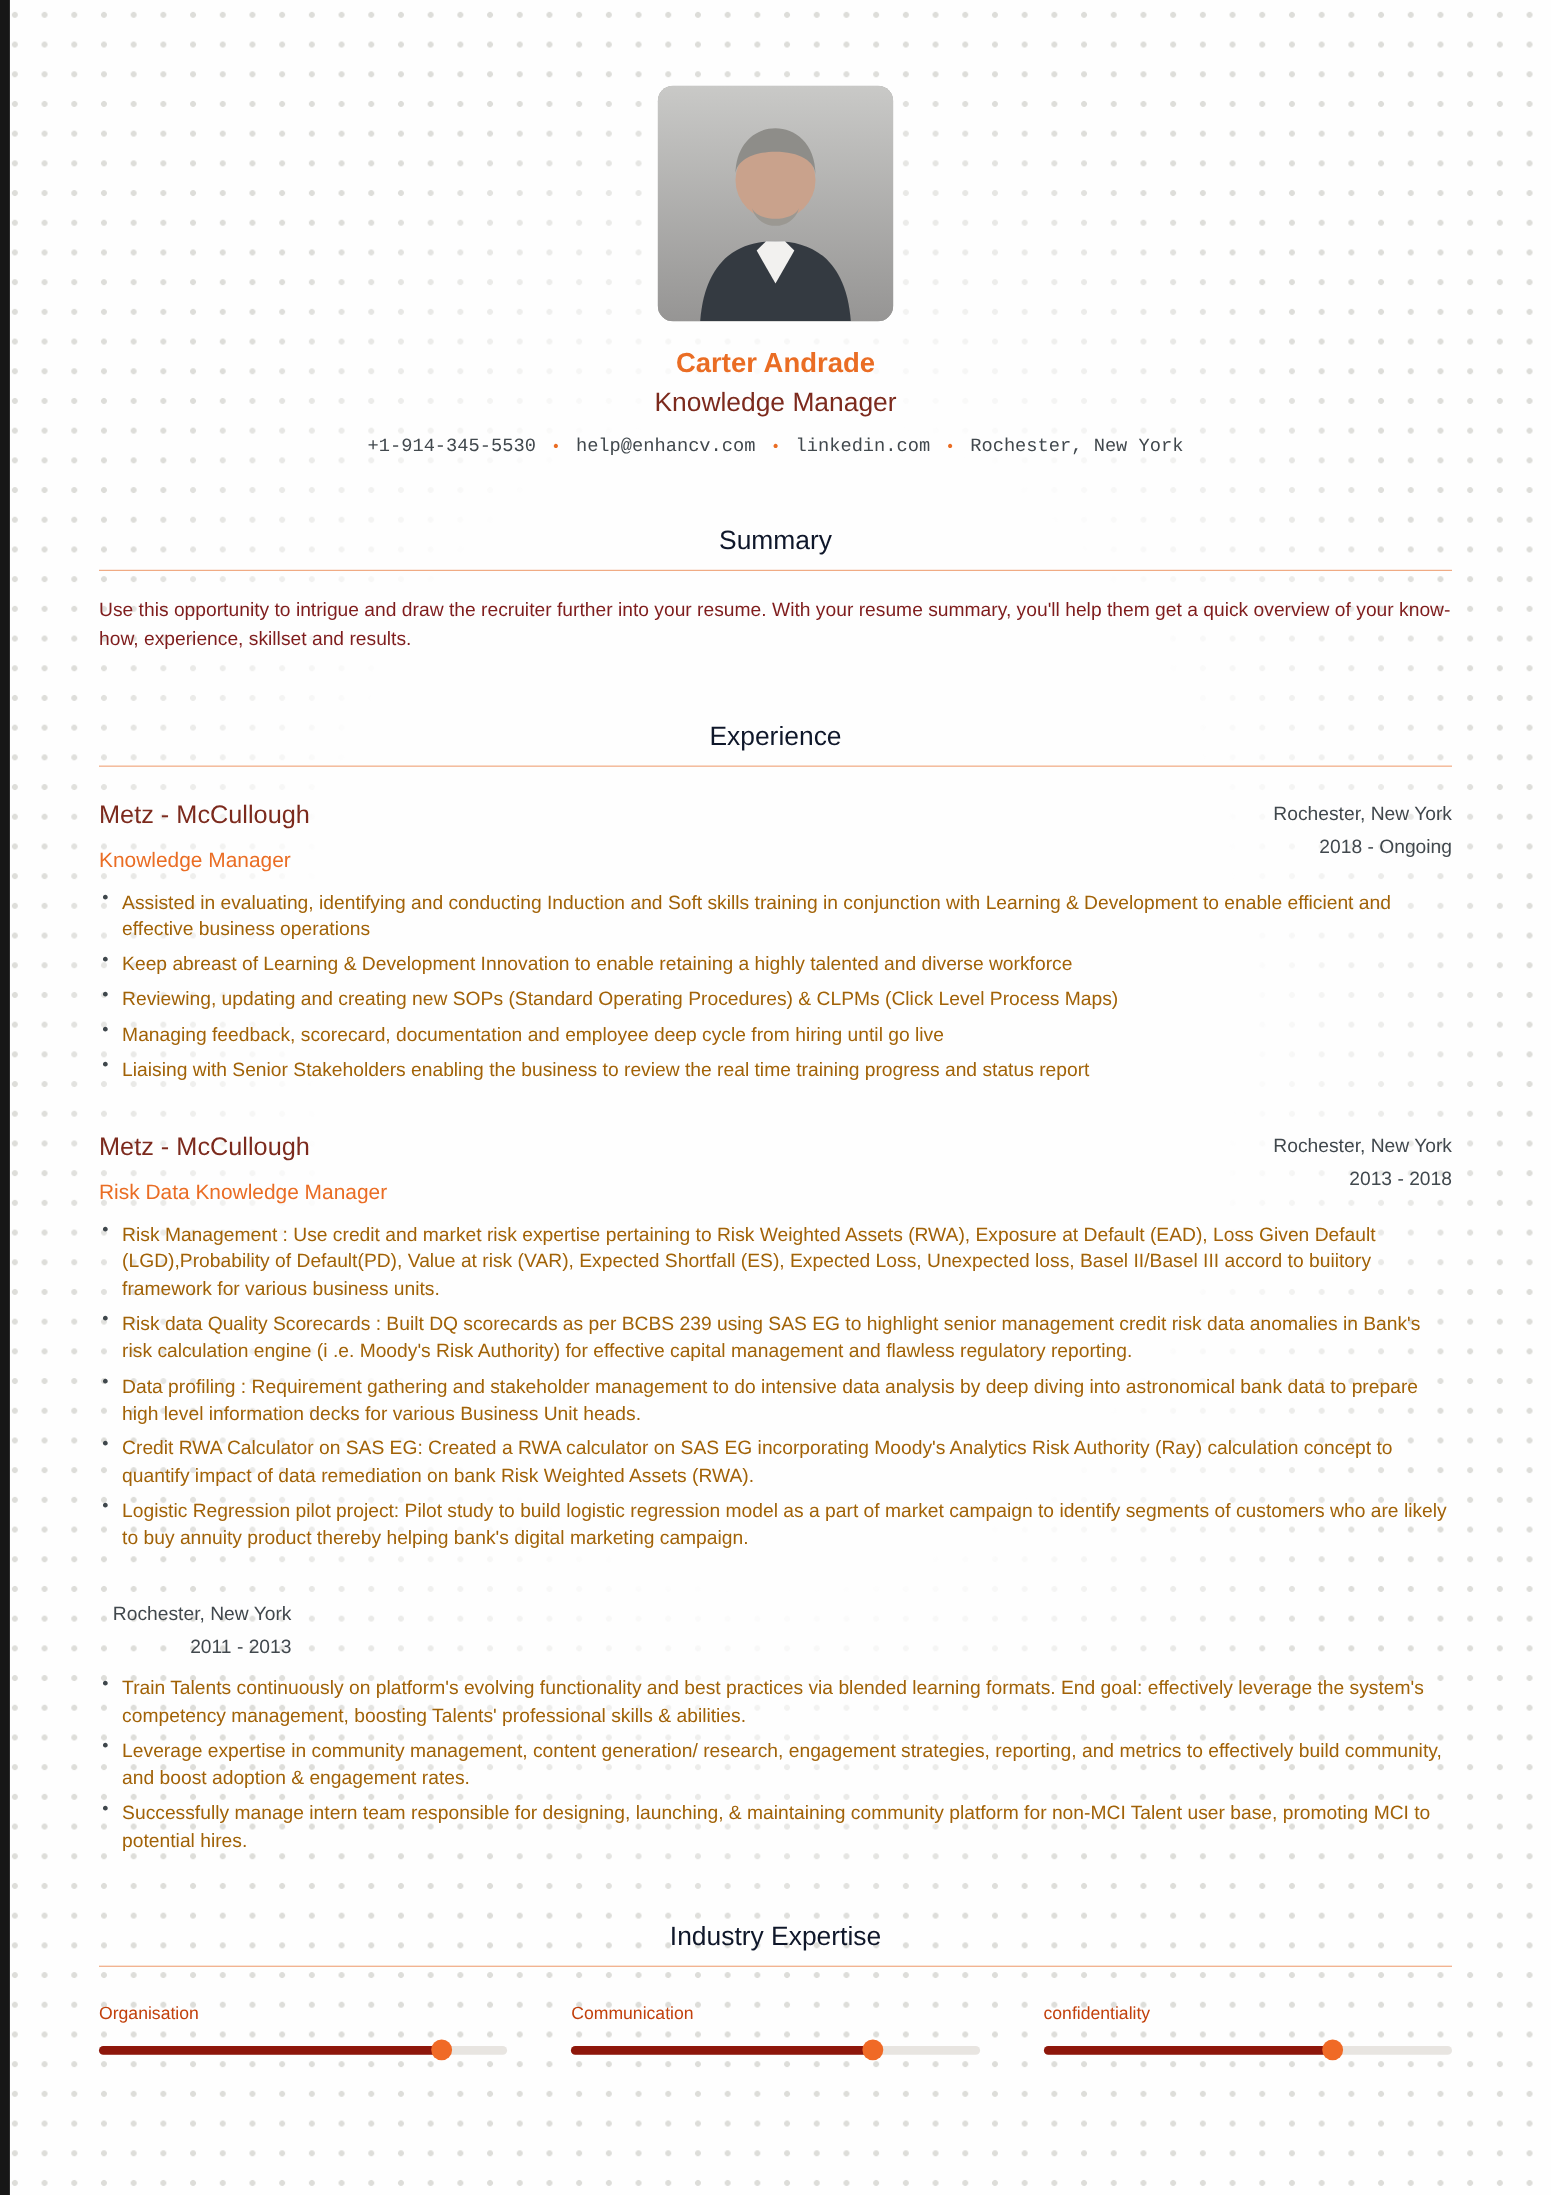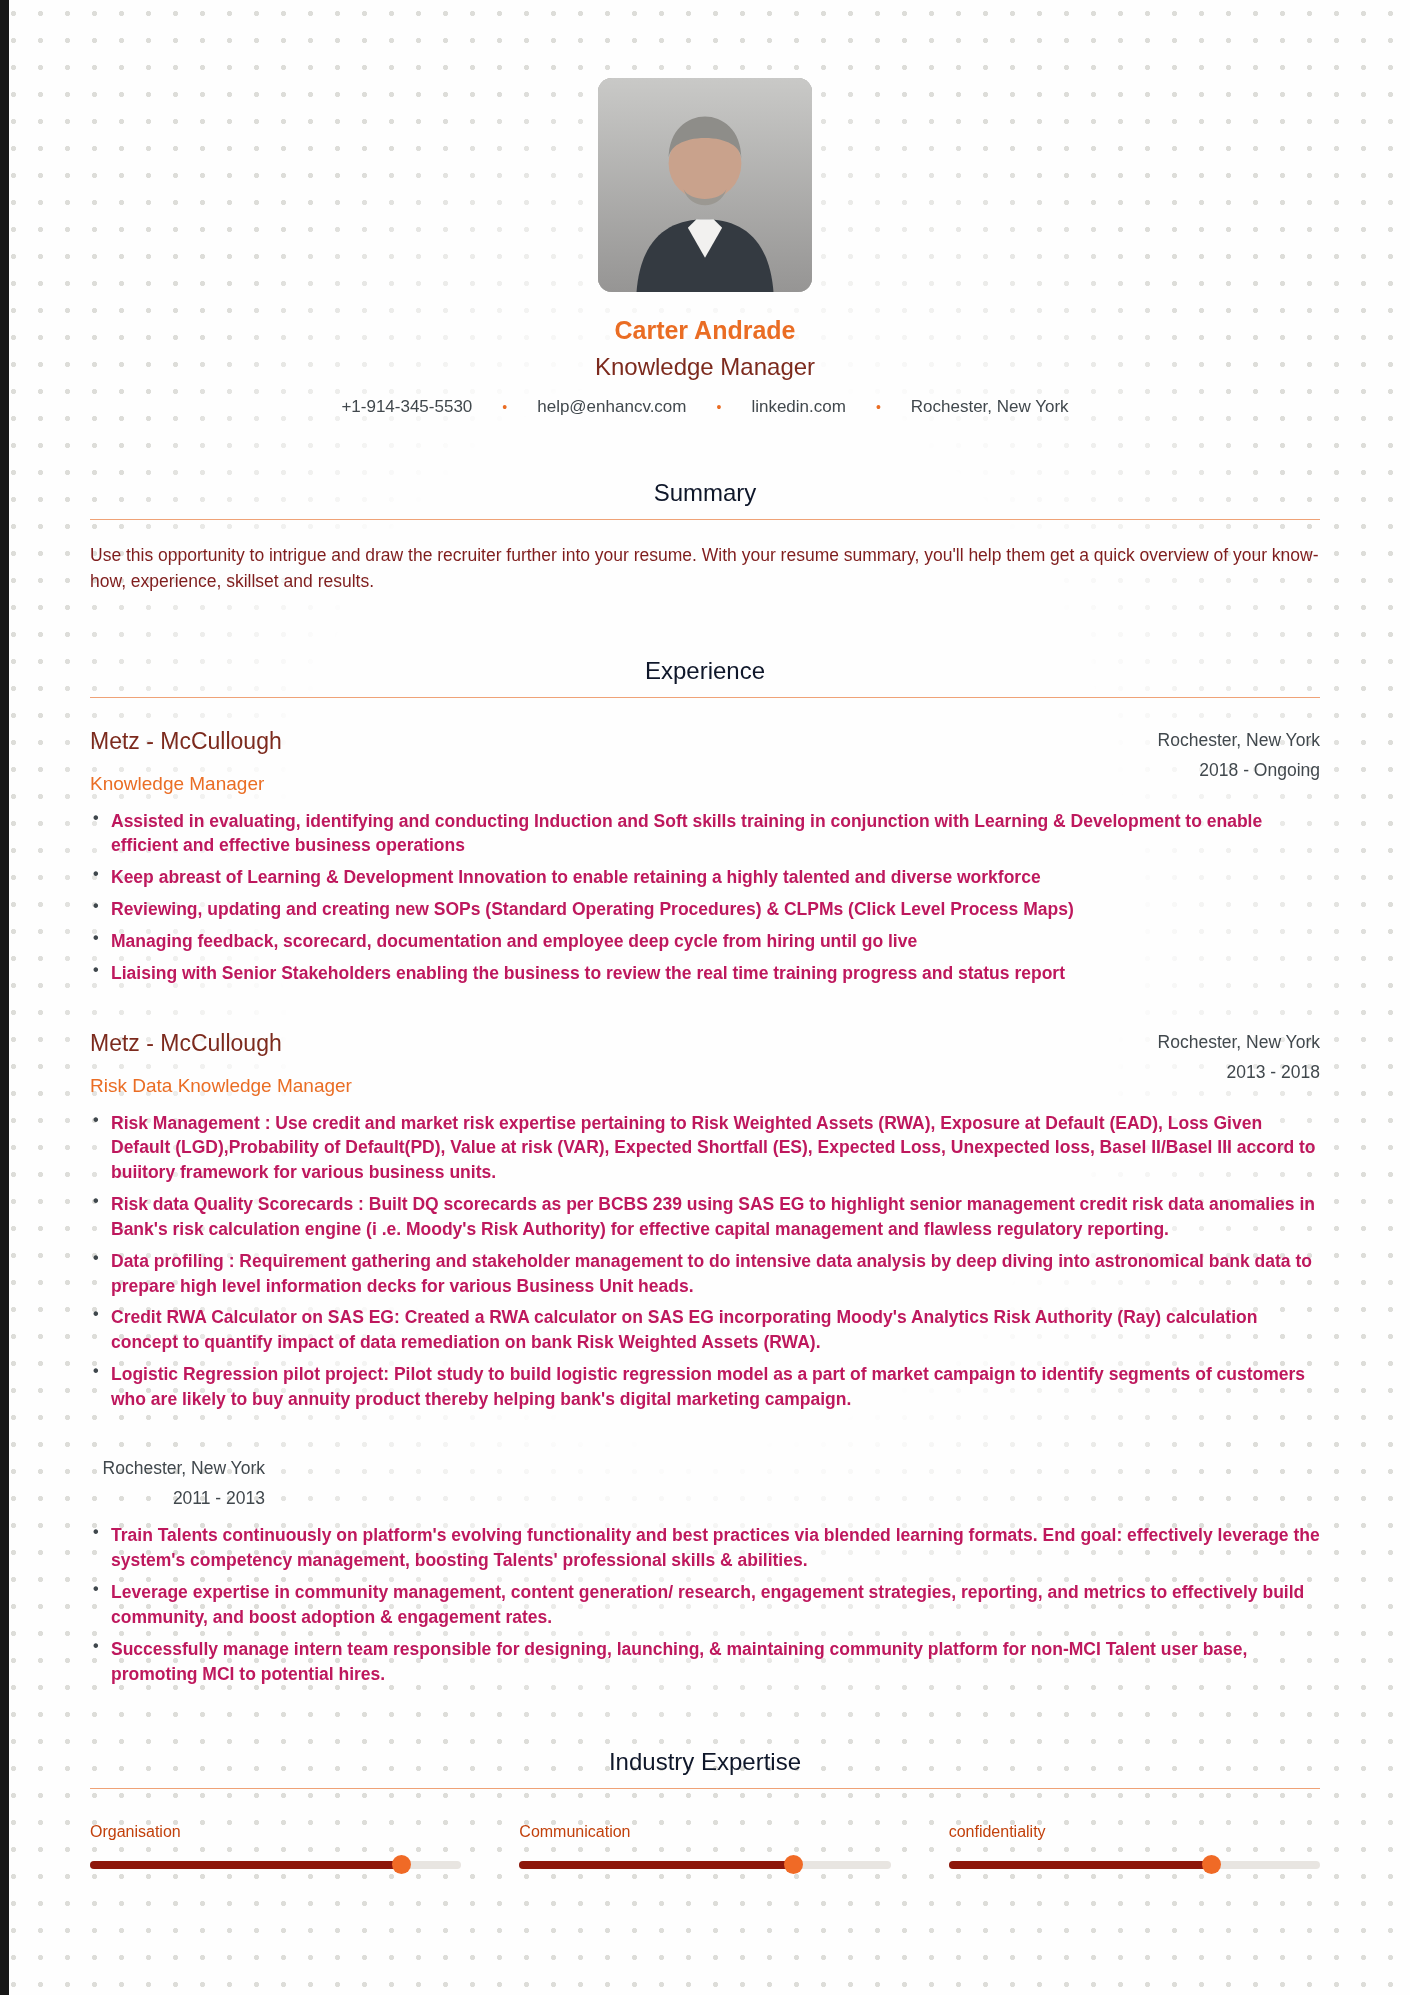--- a/index.html
+++ b/index.html
@@ -39,21 +39,21 @@
     width:214px; height:214px; border-radius:14px; overflow:hidden;
     background:linear-gradient(180deg,#c3c3c1 0%,#a9a8a6 60%,#8f8e8c 100%);
   }
   .photo svg { display:block; width:100%; height:100%; }
 
   .name { margin-top:24px; text-align:center; font-size:25px; font-weight:700; color:#ea6d24; }
   .job-title { margin-top:8px; text-align:center; font-size:24px; font-weight:400; color:#7c2a1d; }
 
   .contacts {
     margin-top:16px; display:flex; justify-content:center; align-items:center;
-    gap:30px; font-size:17px; color:#41484d; flex-wrap:wrap;
+    gap:14px; font-size:17px; color:#41484d; flex-wrap:wrap;font-family:Liberation Mono, monospace;
   }
   .dot-sep { color:#ea6d24; font-size:14px; line-height:1; }
 
   
   .section { margin-top:62px; }
   .section-head {
     text-align:center; color:#0f172a; font-size:24px; font-weight:400;
     padding-bottom:12px; border-bottom:1px solid #efa277;
   }
 
@@ -66,21 +66,21 @@
   .entry-left { flex:1; padding-right:30px; }
   .company { color:#7c2a1d; font-size:23px; font-weight:500; }
   .role { color:#ea6d24; font-size:19px; font-weight:400; margin-top:18px; }
   .entry-right { width:175px; text-align:right; font-size:17.5px; color:#41484d; }
   .location { line-height:1.4; }
   .dates { margin-top:8px; }
 
   .bullets { list-style:none; margin-top:14px; }
   .bullets li {
     position:relative; padding-left:21px; margin-top:7px;
-    font-size:17.5px; line-height:1.42; color:#be185d;font-weight:bold;
+    font-size:17.5px; line-height:1.42; color:#a16207;
   }
   .bullets li::before {
     content:"•"; position:absolute; left:3px; top:-2px;
     font-size:16px; color:#3f474c;
   }
 
   
   .skills { display:grid; grid-template-columns:1fr 1fr 1fr; column-gap:58px; margin-top:34px; }
   .skill-label { color:#c2410c; font-size:16px; }
   .slider { position:relative; height:19px; margin-top:14px; }

